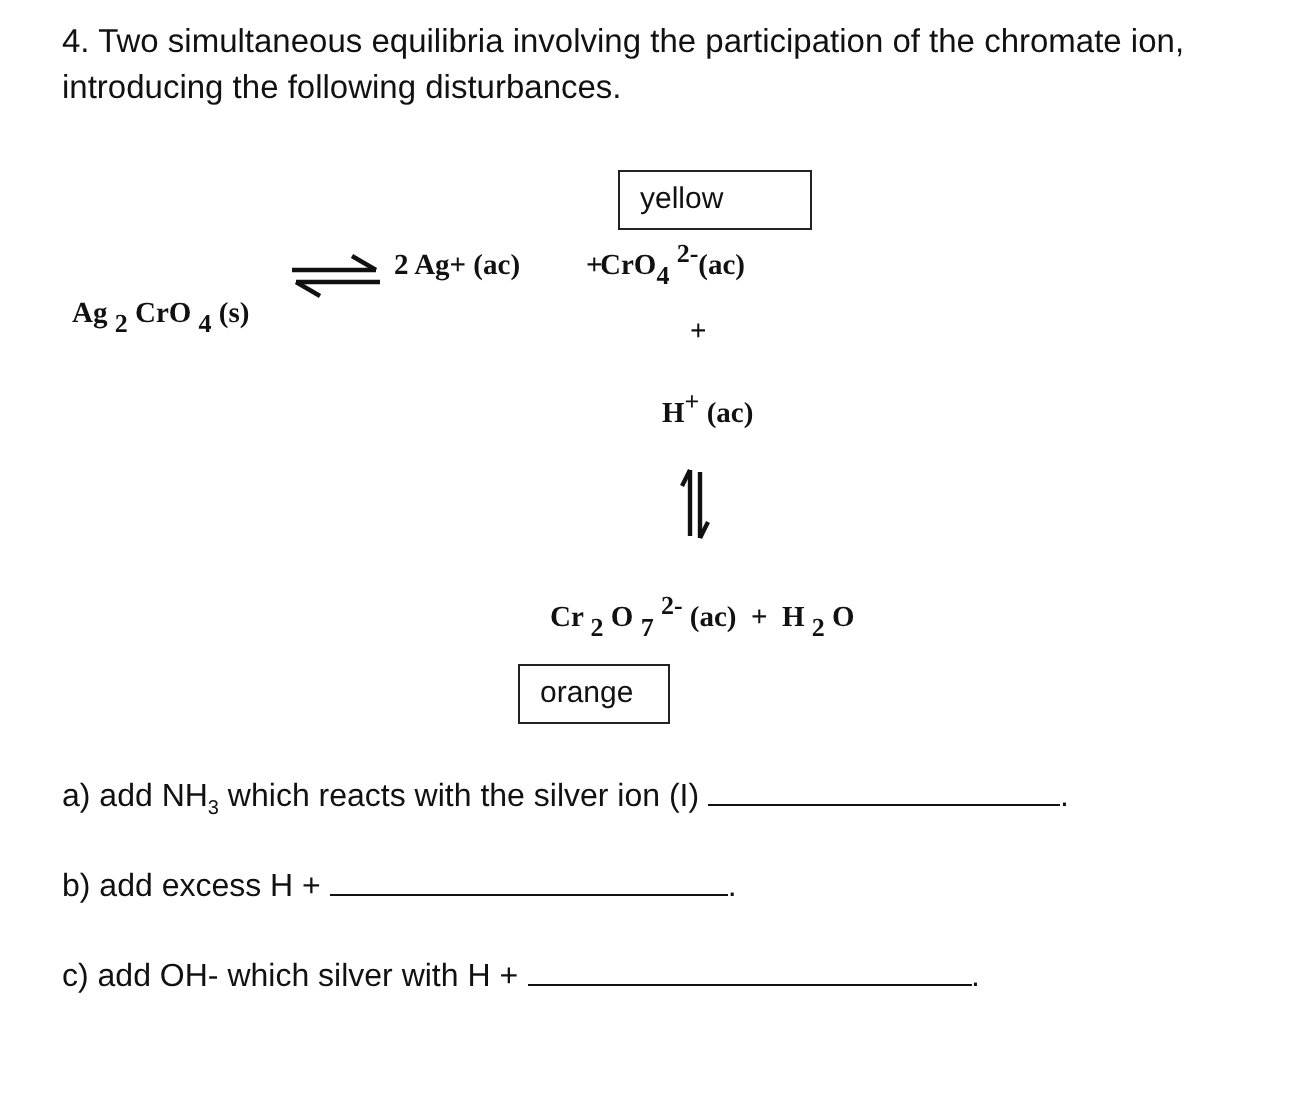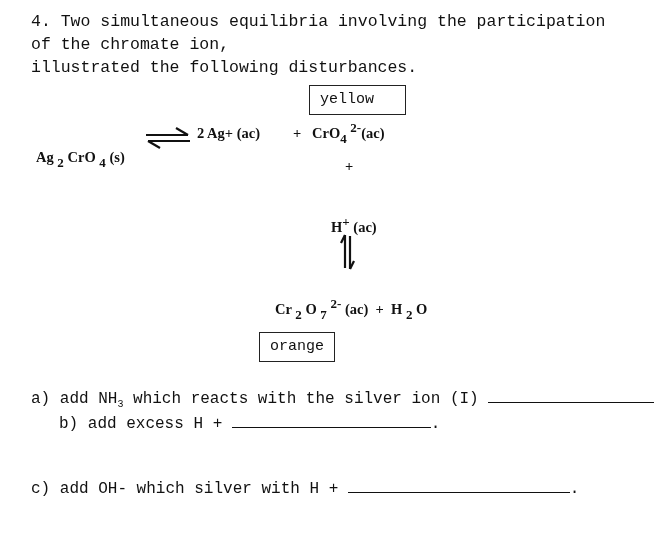--- a/index.html
+++ b/index.html
@@ -1,60 +1,60 @@
 <!DOCTYPE html>
 <html><head>
 <meta charset="utf-8">
 <style>
   html, body { margin:0; padding:0; background:#ffffff; }
   body { width:654px; height:554px; position:relative; overflow:hidden; color:#111; }
-  .sans { font-family: Liberation Mono, monospace; }
+  .sans { font-family: Liberation Sans, sans-serif; }
   .serif { font-family: "Liberation Serif", "DejaVu Serif", serif; font-weight:bold; }
   .q { position:absolute; left:31px; top:10px; width:600px; font-size:16.5px; line-height:23px; }
   .q sub, .q sup { font-size:10px; line-height:0; }
   .box { position:absolute; border:1.5px solid #222; font-size:15px; box-sizing:border-box; padding-left:10px; line-height:27px; }
   .abs { position:absolute; white-space:nowrap; }
   .eq { font-size:14.5px; }
   .eq sub { font-size:13px; vertical-align:-5px; line-height:0; }
   .eq sup { font-size:13px; vertical-align:6px; line-height:0; }
   .part { position:absolute; left:31px; font-size:16px; white-space:nowrap; }
   .blank { display:inline-block; border-bottom:1.3px solid #111; vertical-align:baseline; height:14px; }
   .part sub { font-size:10px; }
 </style>
 </head>
 <body>
 
 <div class="q sans">
   <div><span>4.</span> <span>Two simultaneous equilibria involving the participation of the chromate ion,</span></div>
-  <div>illustrated the following disturbances.</div>
+  <div>introducing the following disturbances.</div>
 </div>
 
 <div class="box sans" style="left:309px; top:85px; width:97px; height:30px;">
   <span>yellow</span>
 </div>
 
 <div class="abs serif eq" style="left:36px; top:125px;margin-top:24px;">
   <span>Ag</span> <sub>2</sub> <span>CrO</span> <sub>4</sub> <span>(s)</span>
 </div>
 
 <svg class="abs" style="left:144px; top:127px;" width="48" height="22" viewBox="0 0 48 22">
   <line x1="2" y1="8" x2="44" y2="8" stroke="#111" stroke-width="2.2"></line>
   <line x1="32" y1="1" x2="44" y2="8" stroke="#111" stroke-width="2.2"></line>
   <line x1="4" y1="14" x2="46" y2="14" stroke="#111" stroke-width="2.2"></line>
   <line x1="4" y1="14" x2="16" y2="21" stroke="#111" stroke-width="2.2"></line>
 </svg>
 
 <div class="abs serif eq" style="left:197px; top:125px;">2 Ag+ (ac)</div>
 <div class="abs serif eq" style="left:293px; top:125px;">+</div>
-<div class="abs serif eq" style="left:312px; top:125px;font-family:Liberation Serif, serif;">
+<div class="abs serif eq" style="left:300px; top:125px;font-family:Liberation Serif, serif;">
   <span>CrO</span><sub>4</sub> <sup>2-</sup><span>(ac)</span>
 </div>
 
 <div class="abs serif eq" style="left:345px; top:158px;">+</div>
-<div class="abs serif eq" style="left:331px; top:199px;margin-top:20px;">
+<div class="abs serif eq" style="left:331px; top:199px;">
   <span>H</span><sup>+</sup> <span>(ac)</span>
 </div>
 
 <svg class="abs" style="left:340px; top:232px;" width="16" height="40" viewBox="0 0 16 40">
   <line x1="5" y1="3" x2="5" y2="36" stroke="#111" stroke-width="2.2"></line>
   <line x1="5" y1="3" x2="1" y2="11" stroke="#111" stroke-width="2.2"></line>
   <line x1="10" y1="4" x2="10" y2="37" stroke="#111" stroke-width="2.2"></line>
   <line x1="10" y1="37" x2="14" y2="29" stroke="#111" stroke-width="2.2"></line>
 </svg>
 
@@ -62,18 +62,18 @@
   <span>Cr</span> <sub>2</sub> <span>O</span> <sub>7</sub> <sup>2-</sup> <span>(ac)</span> &nbsp;<span>+</span>&nbsp; <span>H</span> <sub>2</sub> <span>O</span>
 </div>
 
 <div class="box sans" style="left:259px; top:332px; width:76px; height:30px;">
   <span>orange</span>
 </div>
 
 <div class="part sans" style="top:388px;text-align:right;">
   <span>a) add NH</span><sub>3</sub><span> which reacts with the silver ion (I) </span><span class="blank" style="width:176px;"></span><span>.</span>
 </div>
-<div class="part sans" style="top:413px;margin-left:28px;">
+<div class="part sans" style="top:433px;">
   <span>b) add excess H + </span><span class="blank" style="width:199px;"></span><span>.</span>
 </div>
 <div class="part sans" style="top:478px;">
   <span>c) add OH- which silver with H + </span><span class="blank" style="width:222px;"></span><span>.</span>
 </div>
 
 </body></html>

